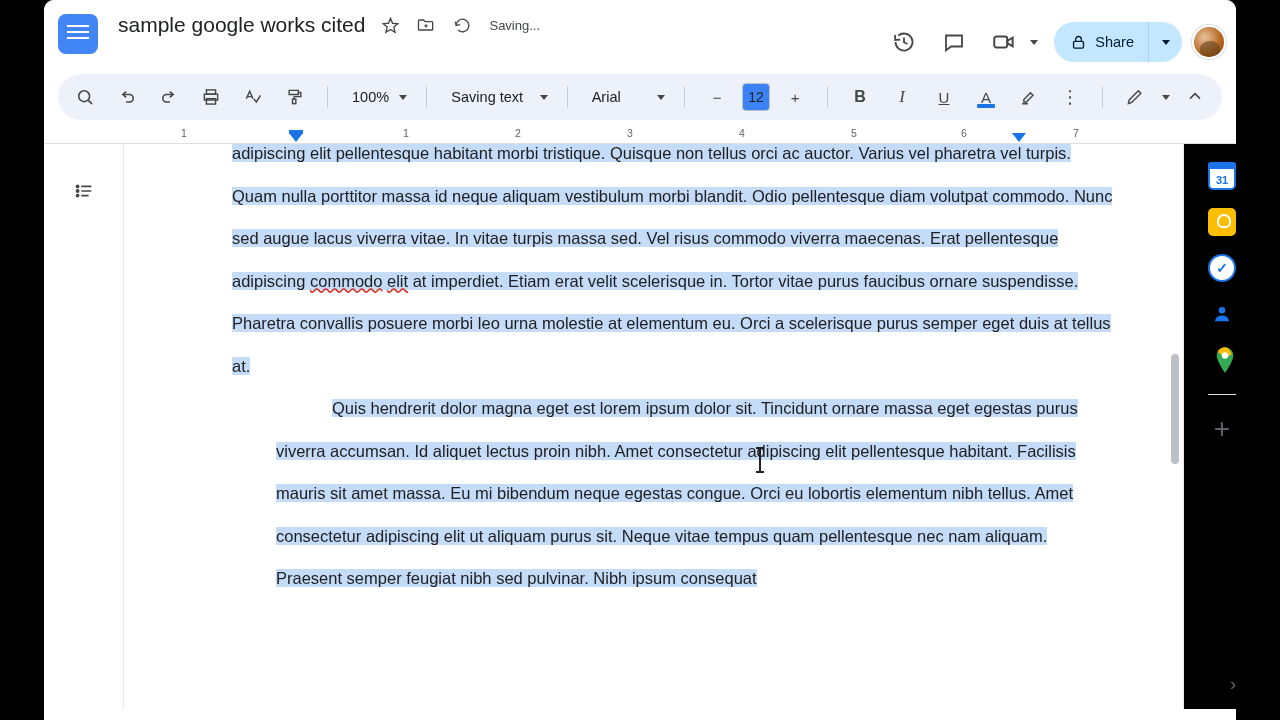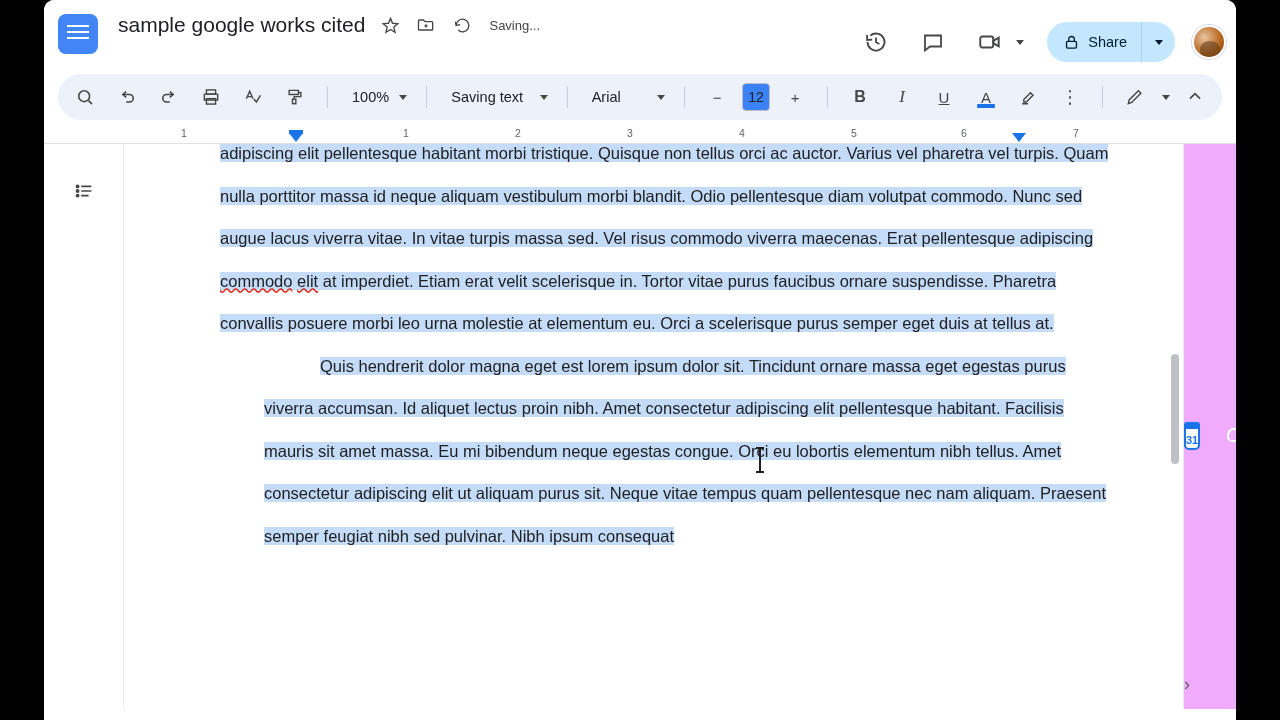--- a/index.html
+++ b/index.html
@@ -73,21 +73,21 @@
     margin-left: 2px;
   }
   .menu-row {
     display: flex; gap: 17px;
     margin-top: 4px;
     font-size: 14.5px;
     color: #202124;
   }
   .menu-row span { cursor: pointer; padding: 2px 2px; border-radius: 4px; }
   .header-right {
-    display: flex; align-items: center; gap: 17px;
+    display: flex; align-items: center; gap: 10px;
     margin-left: auto;
     padding-top: 12px;
   }
   .circ-btn {
     width: 40px; height: 40px; border-radius: 50%;
     display: flex; align-items: center; justify-content: center;
     color: #444746; cursor: pointer;
   }
   .circ-btn svg { display: block; }
   .camera-group {
@@ -253,21 +253,21 @@
   }
   .page {
     flex: 1 1 auto;
     background: #fff;
     position: relative;
     overflow: hidden;
     border-right: 1px solid #e8eaed;
   }
   .doc-text {
     position: absolute;
-    left: 96px;
+    left: 108px;
     right: 66px;
     top: -12px;
     font-size: 16.5px;
     line-height: 42.5px;
     color: #202124;
     font-family: "Liberation Sans", sans-serif;
   }
   .doc-text p { margin: 0; text-indent: 0; }
   .doc-text p.indent { text-indent: 56px; margin-left: 44px; }
   .sel { background: #c5dcf8; }
@@ -297,23 +297,24 @@
     position: absolute;
     right: 2px; top: 210px;
     width: 8px; height: 110px;
     background: #bdc1c6;
     border-radius: 4px;
     cursor: pointer;
   }
   
   .side-panel {
     width: 52px;
-    background: #f0abfc;
+    background: #000000;
     display: flex;
-    align-items: center;
+    flex-direction: column;
+    align-items: flex-end;
     padding-top: 18px;
     gap: 18px;
     position: relative;
   }
   .side-icon {
     width: 28px; height: 28px;
     border-radius: 6px;
     display: flex; align-items: center; justify-content: center;
     cursor: pointer;
     font-size: 13px;

